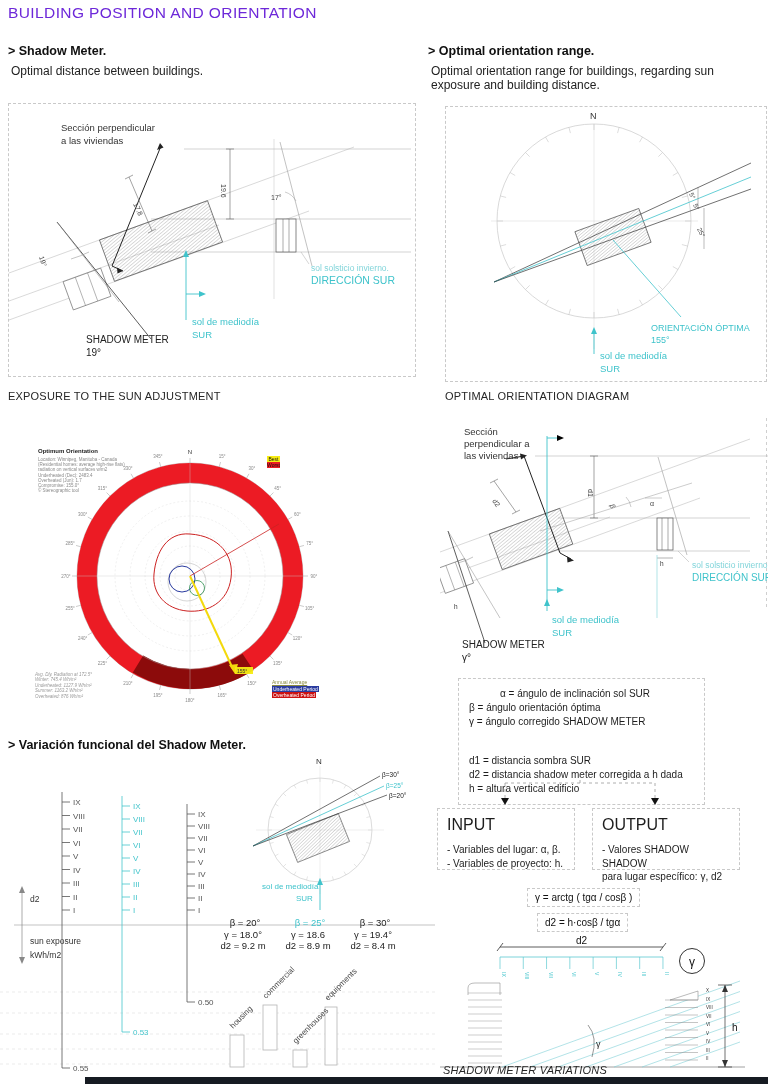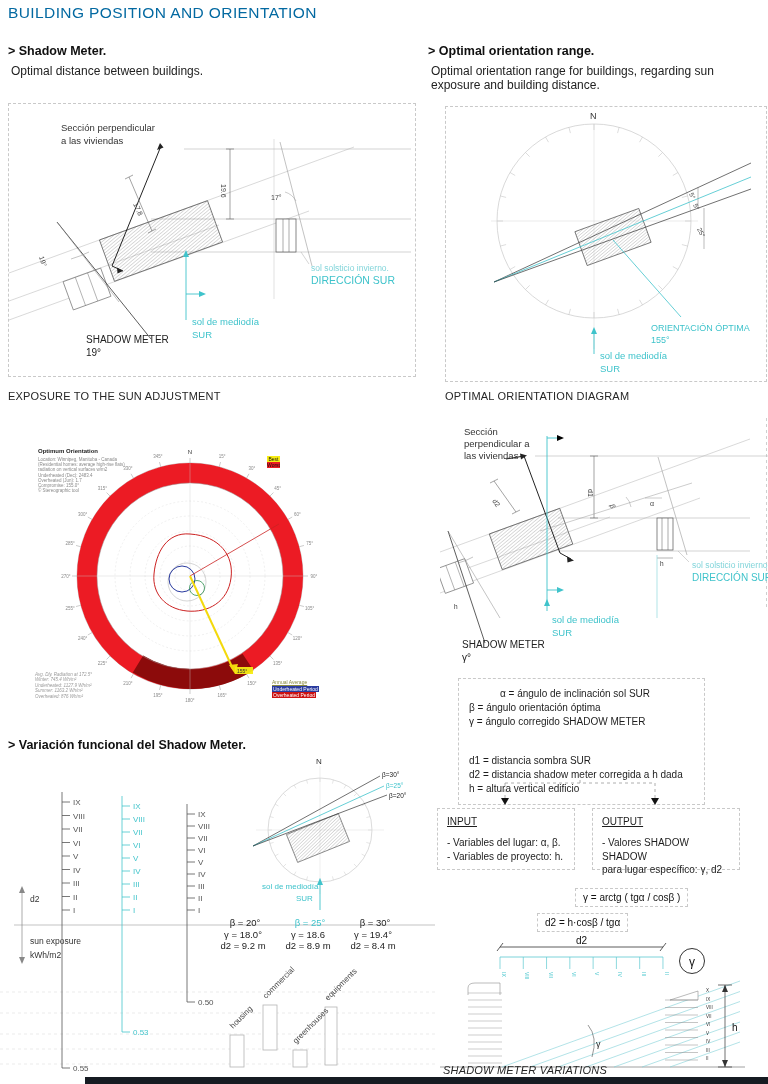--- a/index.html
+++ b/index.html
@@ -1,32 +1,32 @@
 <!DOCTYPE html>
 <html><head>
 <meta charset="utf-8">
 <style>
   html,body{margin:0;padding:0;background:#fff;}
   .page{position:relative;width:768px;height:1084px;background:#fff;
         font-family:"Liberation Sans",sans-serif;overflow:hidden;color:#222;}
   .abs{position:absolute;}
-  .h1{font-size:15.5px;color:#0369a1;letter-spacing:.4px;}
+  .h1{font-size:15.5px;color:#6d28d9;letter-spacing:.4px;}
   .sec-h{font-size:12.5px;font-weight:bold;color:#101010;}
   .sub{font-size:12px;color:#222;}
   .cap{font-size:11px;color:#262626;letter-spacing:.2px;}
   .dbox{border:1px dashed #c9c9c9;}
   svg text{font-family:"Liberation Sans",sans-serif;}
   .t95{font-size:9.5px;fill:#333;}
   .t10{font-size:10px;fill:#222;}
   .t7{font-size:7px;fill:#444;}
   .cy{fill:#3fc3cb;}
   .cyl{fill:#82d5da;}
   .vars{font-size:10px;line-height:14.2px;color:#1d1d1d;padding:8px 10px;}
   .iobox{font-size:10px;color:#1d1d1d;padding:7px 9px;}
-  .iobox .tt{text-decoration:underline;font-size:10px;margin-bottom:9px;}
+  .iobox .tt{font-size:16px;margin-bottom:9px;}
   .iobox .ln{line-height:13.5px;}
   .fbox{border:1px dashed #c9c9c9;font-size:10px;color:#111;padding:3px 7px;background:#fff;}
   .fine{font-size:4.5px;line-height:5.2px;color:#8a8a8a;}
   .stats{font-size:4.5px;line-height:5.4px;color:#999;font-style:italic;}
   .wlink{font-size:5px;line-height:6.5px;}
   .wlink .l0{color:#8a8a40;text-decoration:underline;}
   .wlink .l1{color:#fff;background:#2a3b9f;text-decoration:underline;padding:0 1px;}
   .wlink .l2{color:#fff;background:#cc1111;text-decoration:underline;padding:0 1px;}
   .legend{font-size:5px;color:#111;text-align:center;}
 </style>
@@ -408,21 +408,21 @@
       </div>
   </div>
   <div class="abs dbox iobox" style="left:592px;top:808px;width:128px;height:46px;">
     <div class="tt">OUTPUT</div>
     <div id="output-lines">
         <div class="ln">- Valores SHADOW SHADOW</div>
         <div class="ln">para lugar específico: γ, d2</div>
       </div>
   </div>
 
-  <div class="abs fbox" style="left:527px;top:888px;margin-left:48px;">γ = arctg ( tgα / cosβ )</div>
+  <div class="abs fbox" style="left:527px;top:888px;">γ = arctg ( tgα / cosβ )</div>
   <div class="abs fbox" style="left:537px;top:913px;">d2 = h·cosβ / tgα</div>
 
   <div class="abs sec-h" style="left:8px;top:738px;">&gt; Variación funcional del Shadow Meter.</div>
 
   <svg id="func" class="abs" style="left:0;top:750px;" width="440" height="334" viewBox="0 0 440 334">
     <defs>
       <pattern id="hF" width="2.4" height="2.4" patternUnits="userSpaceOnUse" patternTransform="rotate(68)">
         <line x1="0" y1="0" x2="0" y2="2.4" stroke="#7a7a7a" stroke-width="0.5"></line>
       </pattern>
     </defs>

